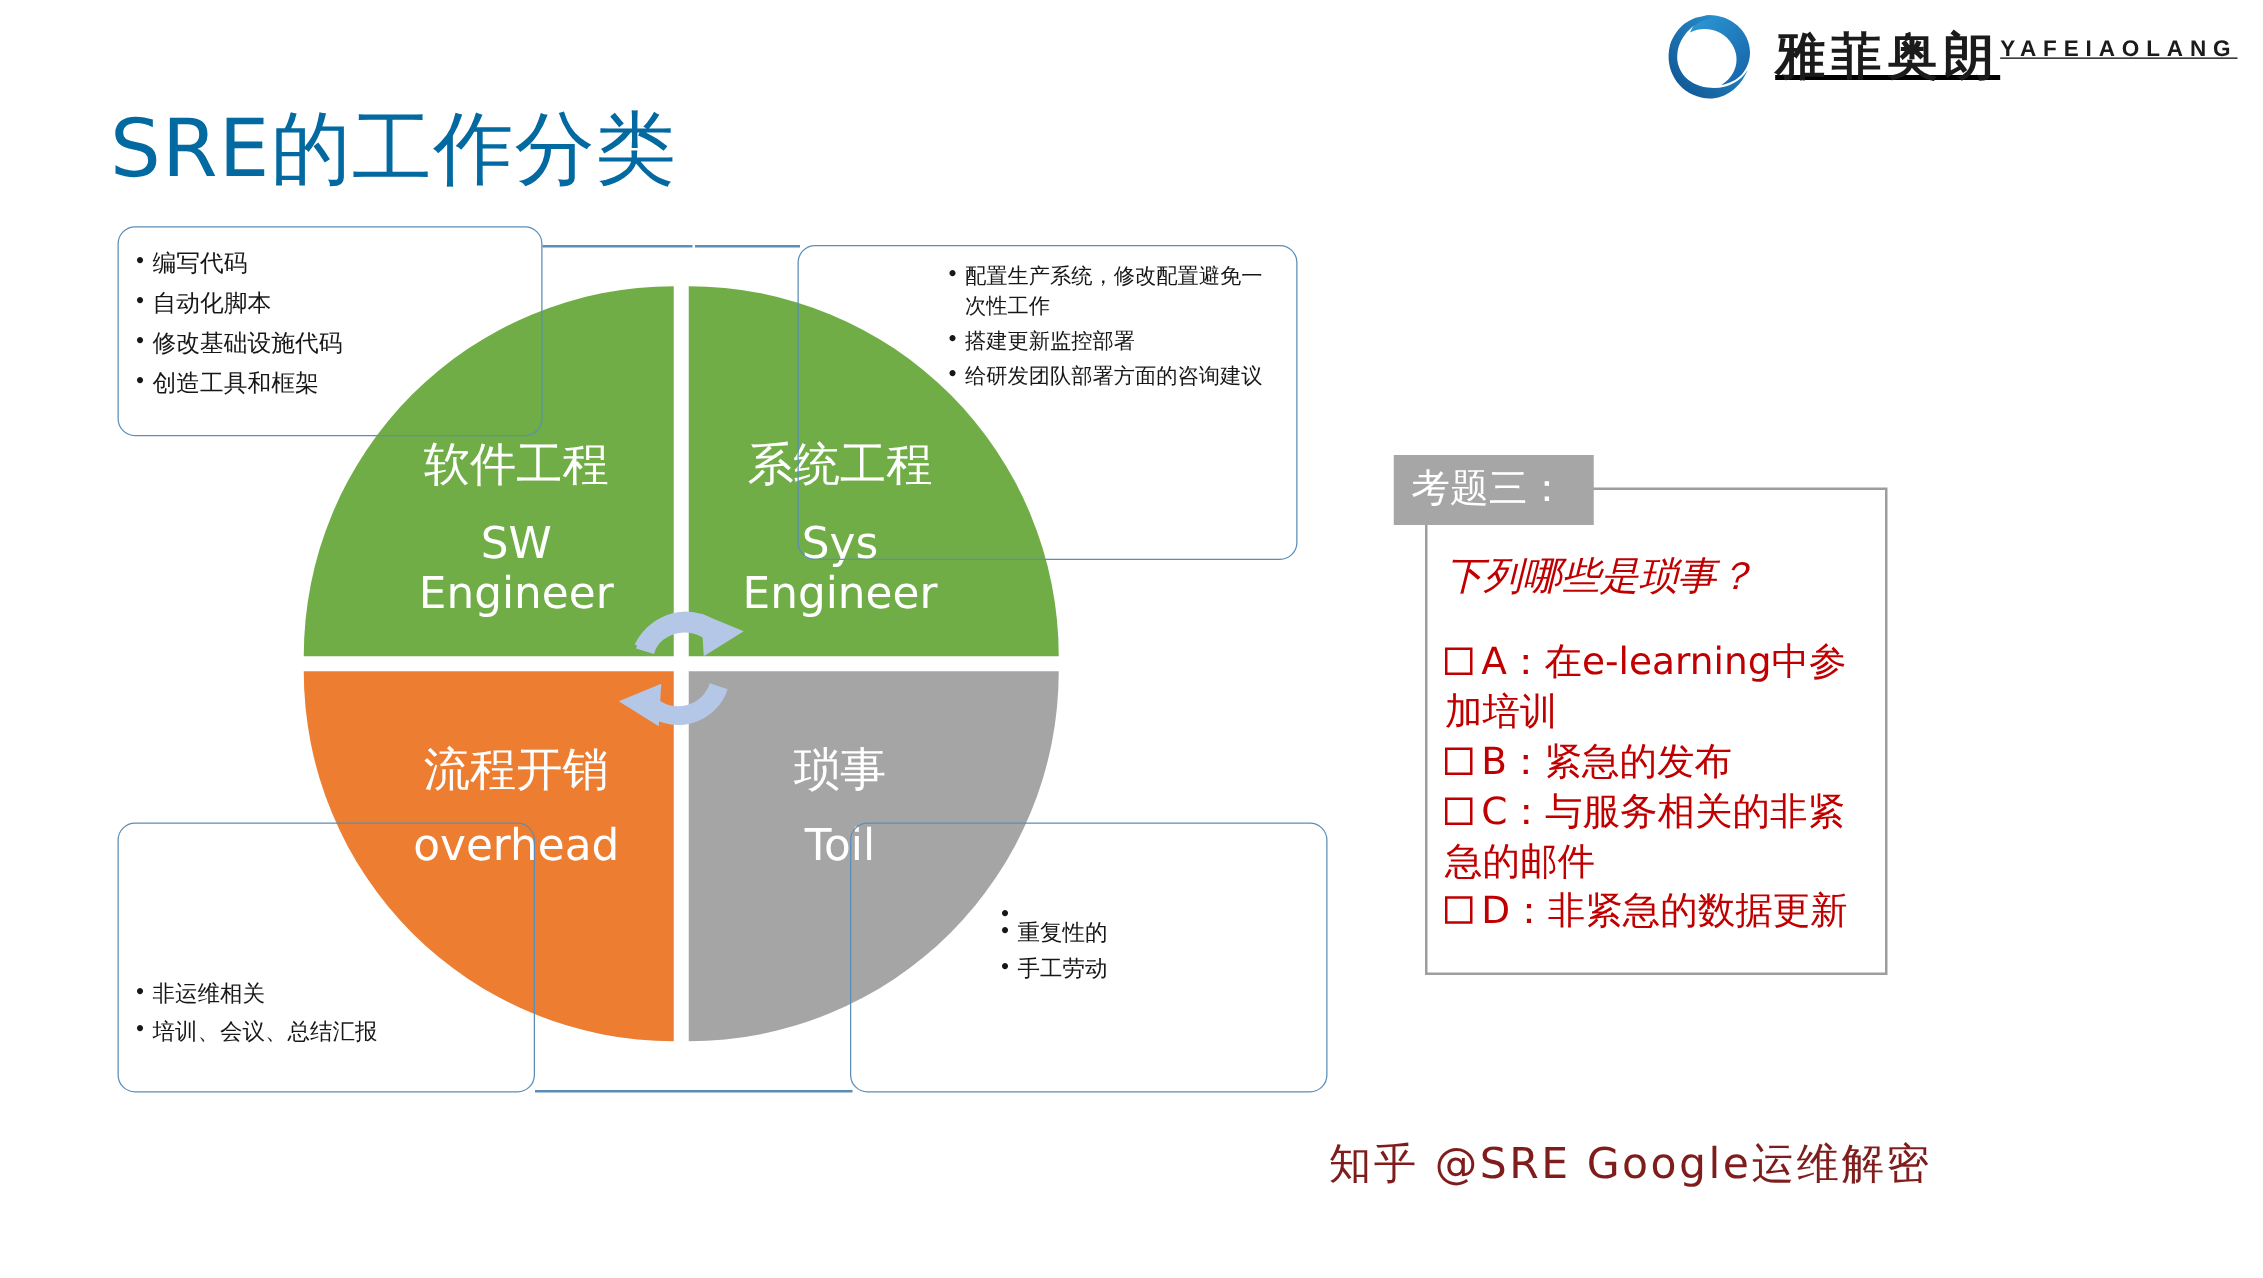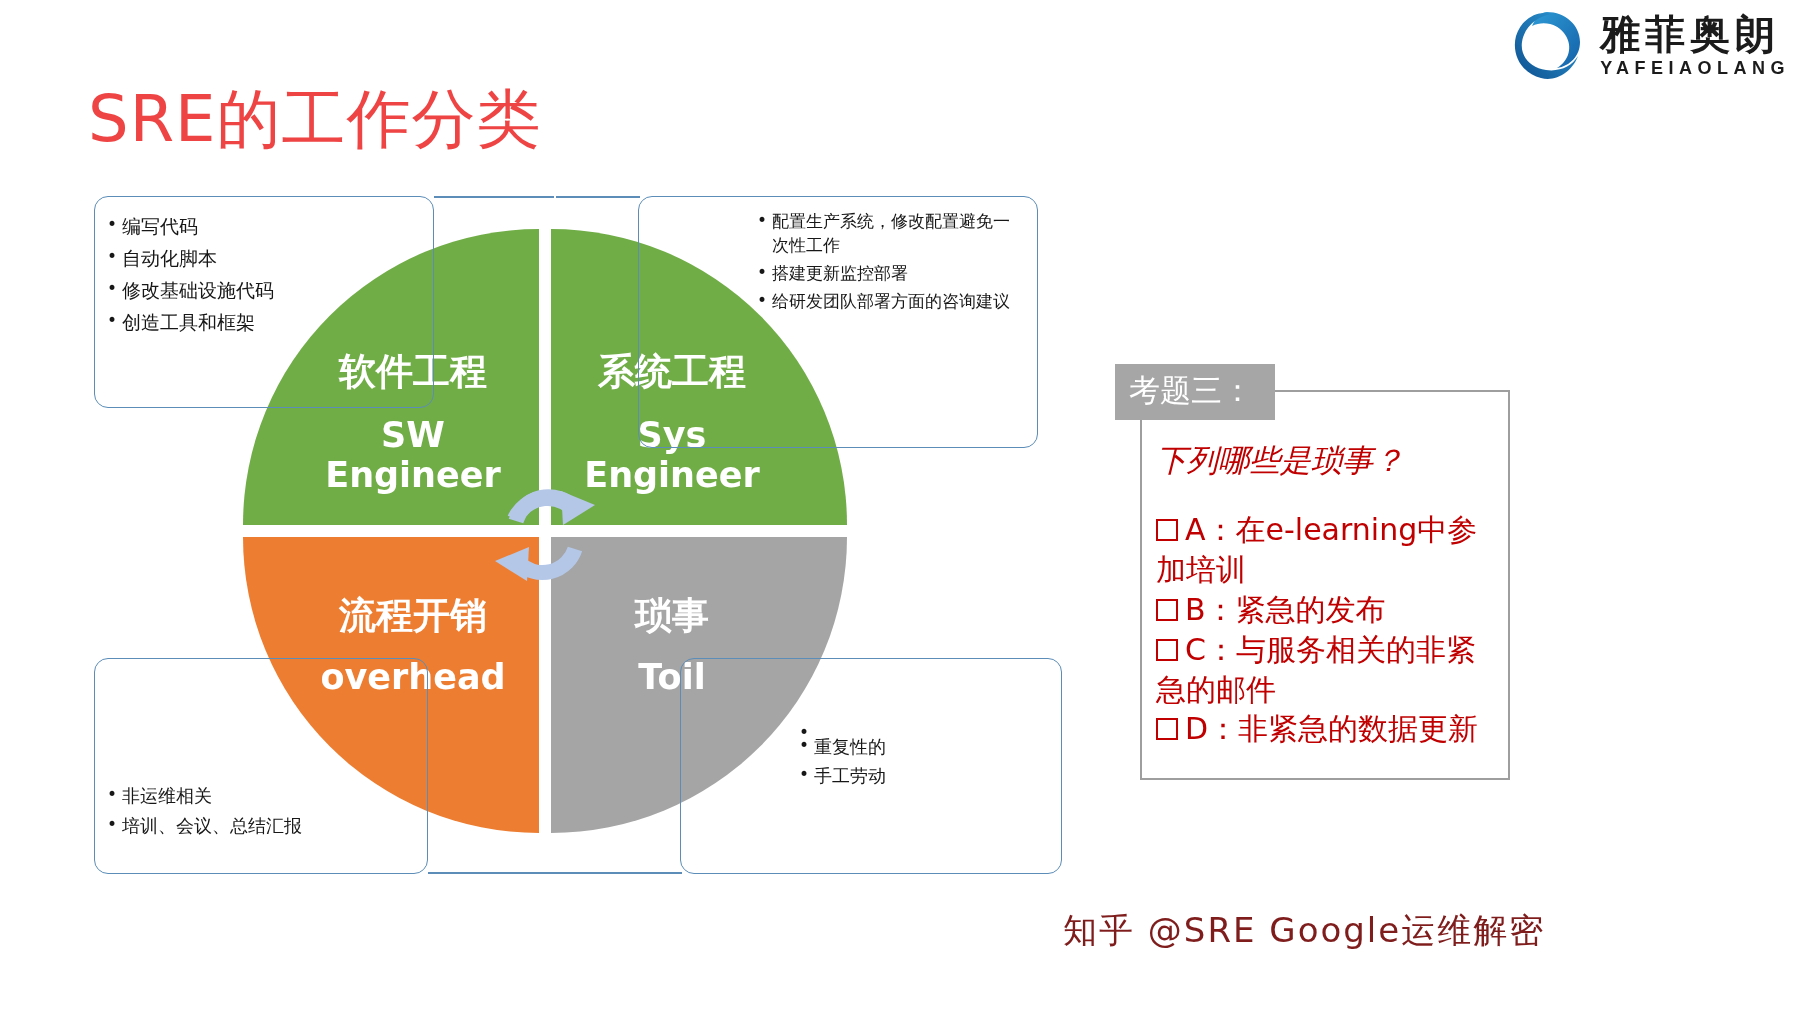--- a/index.html
+++ b/index.html
@@ -8,64 +8,64 @@
     background:#ffffff;
     font-family:"Liberation Sans","DejaVu Sans",sans-serif;
     overflow:hidden;
     position:relative;
   }
   .slide{position:absolute;inset:0;}
 
   
   .logo{position:absolute;top:6px;right:20px;display:flex;align-items:center;gap:14px;}
   .logo-mark{width:78px;height:78px;position:relative;}
-  .logo-text{display:flex;flex-direction:column;line-height:1;}
+  .logo-text{display:flex;flex-direction:row;line-height:1;text-decoration:underline;}
   .logo-cn{font-size:40px;font-weight:bold;color:#1b1b1b;letter-spacing:5px;
            font-family:"DejaVu Sans","Liberation Sans",sans-serif;}
   .logo-en{font-size:18px;font-weight:bold;color:#1b1b1b;letter-spacing:5.5px;margin-top:5px;}
 
   
   .page-title{
     position:absolute;left:88px;top:76px;
-    font-size:64px;color:#ef4444;letter-spacing:1px;
+    font-size:64px;color:#0369a1;letter-spacing:1px;
     font-family:"DejaVu Sans","Liberation Sans",sans-serif;
     font-weight:400;white-space:nowrap;
   }
 
   
   .pie{position:absolute;left:243px;top:229px;width:604px;height:604px;}
   .quad{position:absolute;width:296px;height:296px;}
   .q-tl{left:0;top:0;border-radius:296px 0 0 0;}
   .q-tr{left:308px;top:0;border-radius:0 296px 0 0;}
   .q-bl{left:0;top:308px;border-radius:0 0 0 296px;}
   .q-br{left:308px;top:308px;border-radius:0 0 296px 0;}
   .quad-label{
     position:absolute;left:0;right:0;text-align:center;color:#ffffff;
-    font-family:"DejaVu Sans","Liberation Sans",sans-serif;font-weight:700;
+    font-family:"DejaVu Sans","Liberation Sans",sans-serif;font-weight:400;
   }
   .quad-cn{font-size:37px;}
   .quad-en{font-size:35px;}
   .arrows{position:absolute;left:0;top:0;width:604px;height:604px;pointer-events:none;}
 
   
   .callout{
     position:absolute;border:1.6px solid #5B8DB8;border-radius:14px;
     background:transparent;box-sizing:border-box;
   }
   .callout ul{list-style:none;margin:0;padding:0;}
   .callout li{
     position:relative;padding-left:15px;color:#171717;
     font-family:"DejaVu Sans","Liberation Sans",sans-serif;
     line-height:1.42;white-space:pre-line;
   }
   .callout li:before{content:"\2022";position:absolute;left:0;top:-1px;font-size:17px;}
   .callout li.nobullet:before{content:"\2022";}
   .leader{position:absolute;background:#5B8DB8;}
 
-  .box-tl{left:94px;top:196px;width:340px;height:212px;}
+  .box-tl{left:94px;top:181px;width:340px;height:168px;}
   .box-tl ul{padding:16px 0 0 12px;font-size:19px;}
   .box-tl li{margin-bottom:5px;}
 
   .box-tr{left:638px;top:196px;width:400px;height:252px;}
   .box-tr ul{padding:12px 12px 0 118px;font-size:17px;}
   .box-tr li{margin-bottom:4px;}
 
   .box-bl{left:94px;top:658px;width:334px;height:216px;}
   .box-bl ul{padding:124px 0 0 12px;font-size:18px;}
   .box-bl li{margin-bottom:4px;}

